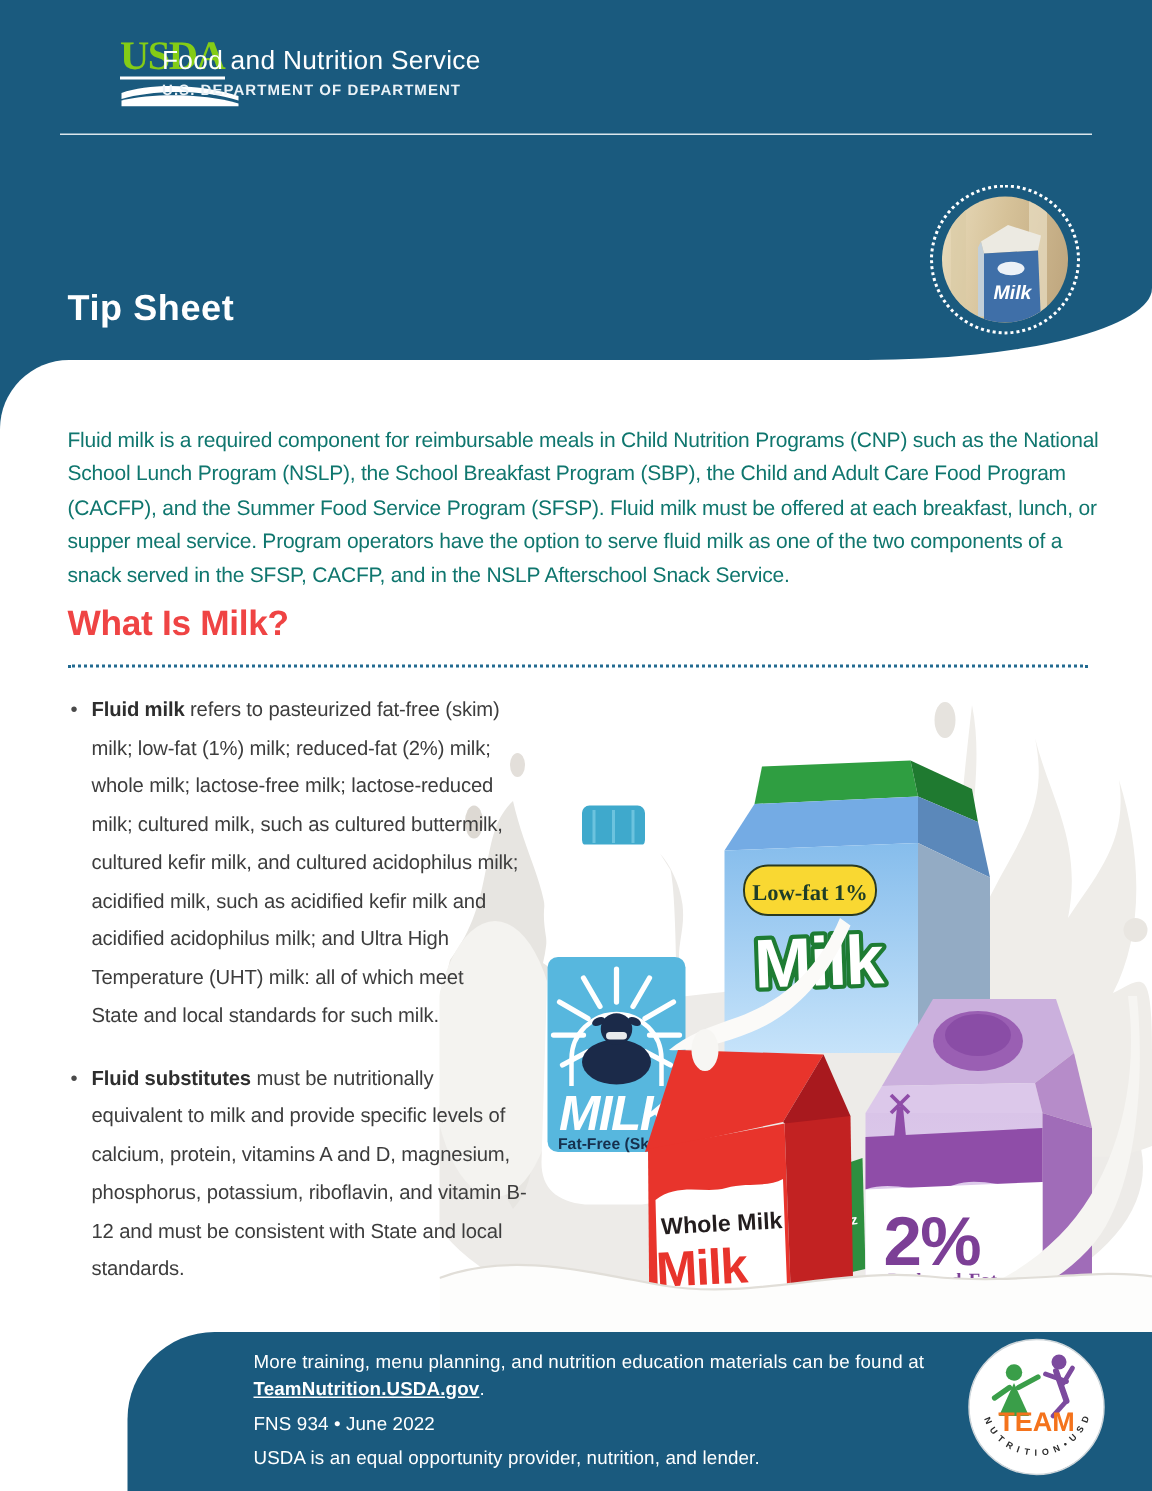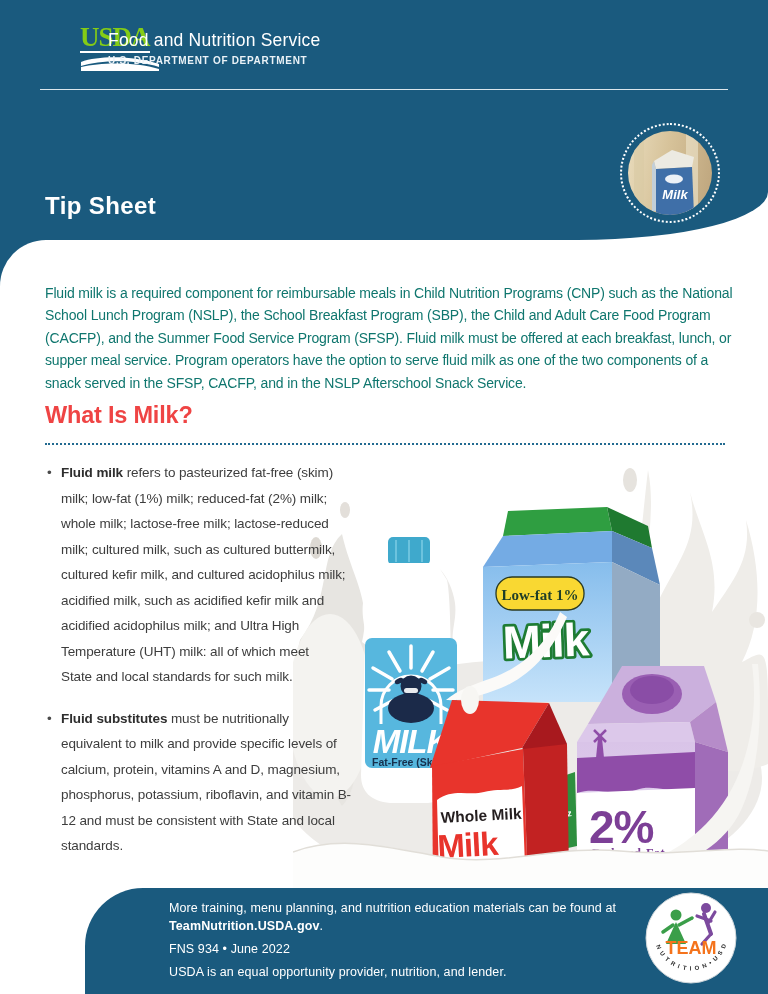--- a/index.html
+++ b/index.html
@@ -51,21 +51,21 @@
   .wrapshape { float:right; width:165px; height:200px; margin-top:51px;
                shape-outside:polygon(100% 0%, 15% 0%, 0% 100%, 100% 100%); }
 
   
   .art { position:absolute; left:293px; top:458px; z-index:1; }
 
   
   .footer { position:absolute; left:85px; top:888px; width:683px; height:106px;
             background:#1a5a7e; border-top-left-radius:58px; z-index:4; color:#fff; }
   .footer-text { position:absolute; left:56px; top:12px; font-size:12.5px; line-height:17.5px; letter-spacing:.1px;margin-left:28px; }
-  .footer-link { font-weight:700; color:#fff; cursor:pointer; }
+  .footer-link { font-weight:700; text-decoration:underline; color:#fff; cursor:pointer; }
   .footer-fns { margin-top:6px; }
   .footer-eeo { margin-top:5px; }
   .team-logo { position:absolute; right:31px; top:4px; width:92px; height:92px; }
 </style>
 </head>
 <body>
 
 <div class="page">
 
   <div class="header">

